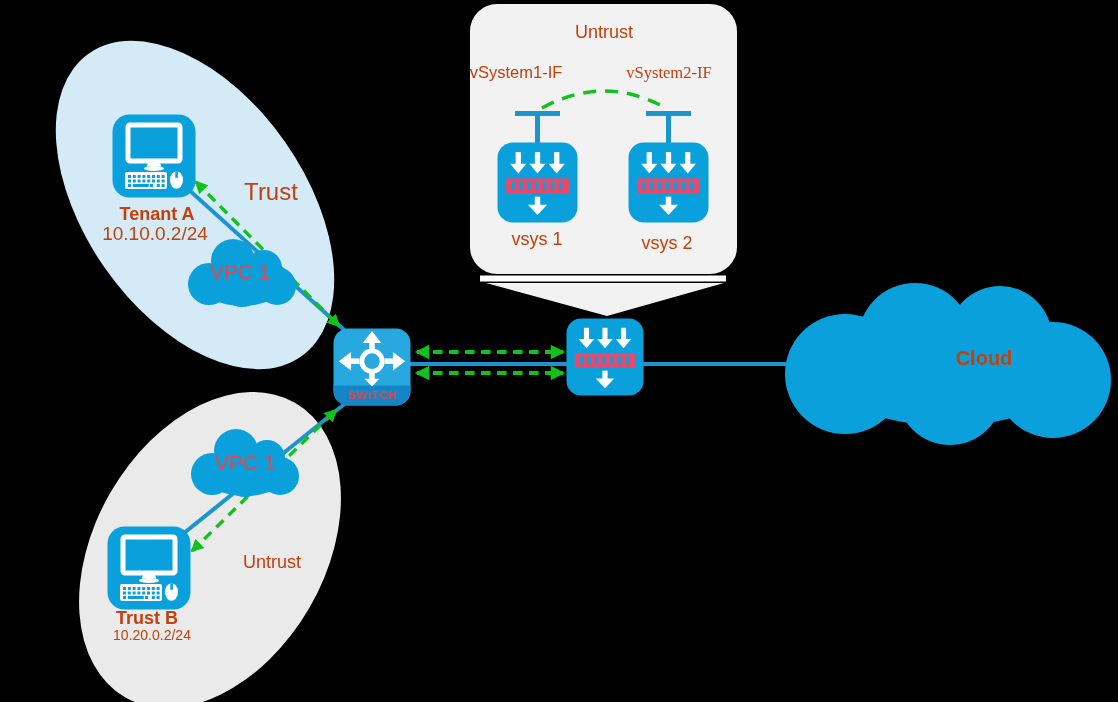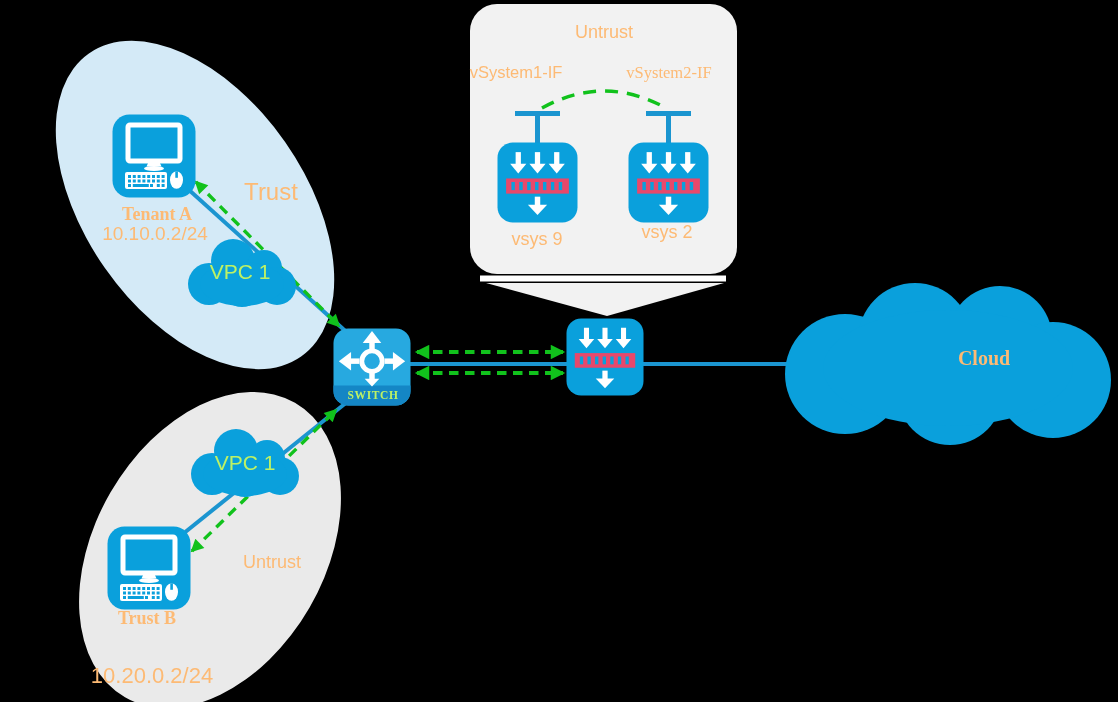--- a/index.html
+++ b/index.html
@@ -3,24 +3,24 @@
 <meta charset="utf-8">
 <style>
   html,body{margin:0;padding:0;background:#000;}
   .stage{
     position:relative;width:1118px;height:702px;background:#000;overflow:hidden;
     font-family:"Liberation Sans",sans-serif;
   }
   .layer{position:absolute;left:0;top:0;}
   .lbl{
     position:absolute;transform:translateX(-50%);white-space:nowrap;
-    color:#fdba74;line-height:1.05;z-index:5;
+    color:#c2410c;line-height:1.05;z-index:5;
   }
-  .bold{font-weight:bold;font-family:Liberation Serif, serif;}
-  .white{color:#bef264;}
+  .bold{font-weight:bold;}
+  .white{color:#ef4444;}
 </style>
 </head>
 <body>
 
 <div class="stage">
 
   <svg class="layer" width="1118" height="702" viewBox="0 0 1118 702">
     <defs>
       <marker id="ah" viewBox="0 0 10 10" refX="8.5" refY="5" markerWidth="4.6" markerHeight="3.8" orient="auto-start-reverse">
         <path d="M0 0 L10 5 L0 10 Z" fill="#11c21c"></path>
@@ -162,24 +162,24 @@
   </svg>
 
   <div class="lbl" style="left:271px;top:179px;font-size:24px;">Trust</div>
   <div class="lbl bold" style="left:157px;top:205px;font-size:18px;">Tenant A</div>
   <div class="lbl" style="left:155px;top:224px;font-size:19px;">10.10.0.2/24</div>
   <div class="lbl white" style="left:240px;top:261px;font-size:21px;">VPC 1</div>
 
   <div class="lbl" style="left:604px;top:23px;font-size:18px;">Untrust</div>
   <div class="lbl" style="left:516px;top:64px;font-size:16.5px;">vSystem1-IF</div>
   <div class="lbl" style="left:669px;top:64px;font-size:16.5px;font-family:Liberation Serif, serif;">vSystem2-IF</div>
-  <div class="lbl" style="left:537px;top:230px;font-size:18px;">vsys 9</div>
-  <div class="lbl" style="left:667px;top:223px;font-size:18px;">vsys 2</div>
+  <div class="lbl" style="left:537px;top:230px;font-size:18px;">vsys 1</div>
+  <div class="lbl" style="left:667px;top:234px;font-size:18px;">vsys 2</div>
 
   <div class="lbl bold white" style="left:373px;top:389px;font-size:11.5px;letter-spacing:0.6px;">SWITCH</div>
   <div class="lbl bold" style="left:984px;top:348px;font-size:20px;">Cloud</div>
 
   <div class="lbl" style="left:272px;top:553px;font-size:18px;">Untrust</div>
   <div class="lbl white" style="left:245px;top:452px;font-size:21px;">VPC 1</div>
   <div class="lbl bold" style="left:147px;top:609px;font-size:18px;">Trust B</div>
-  <div class="lbl" style="left:152px;top:664px;font-size:22px;">10.20.0.2/24</div>
+  <div class="lbl" style="left:152px;top:628px;font-size:14px;">10.20.0.2/24</div>
 
 </div>
 
 </body></html>

